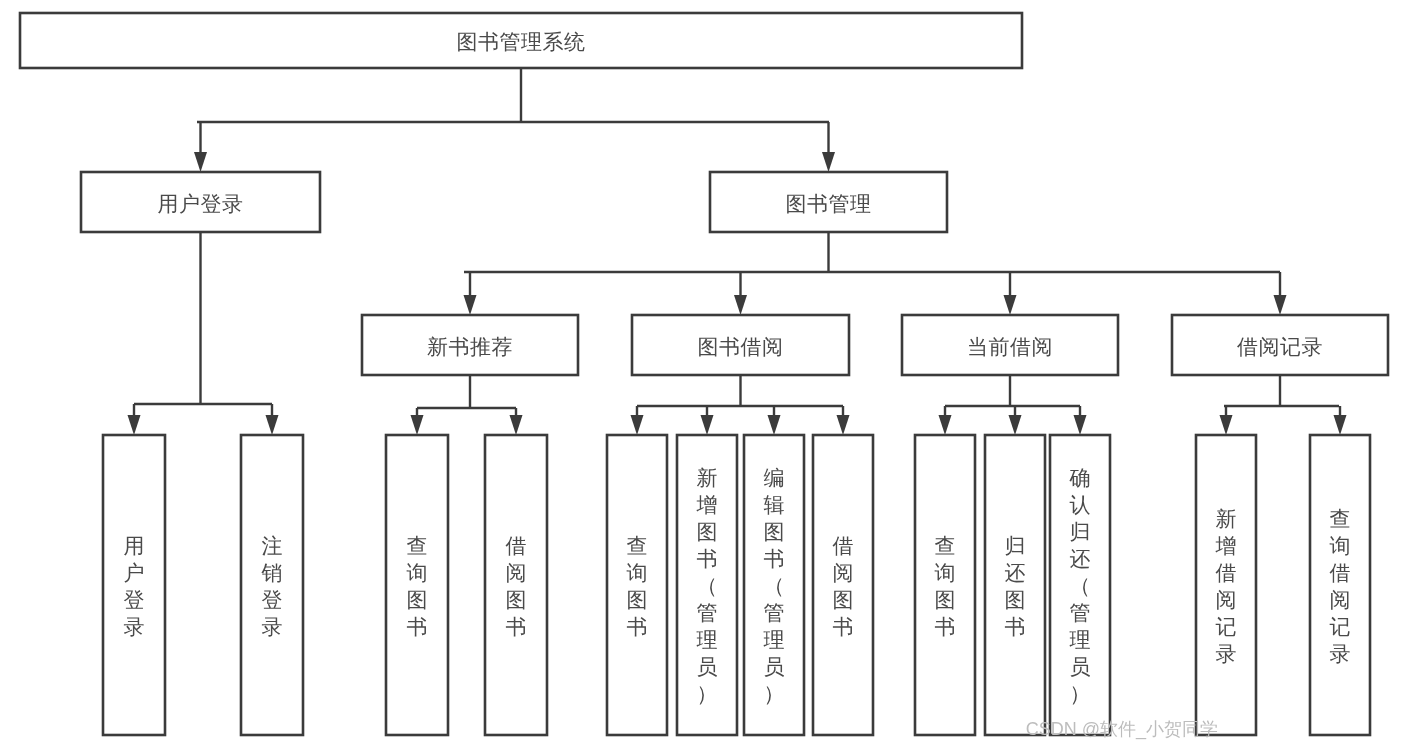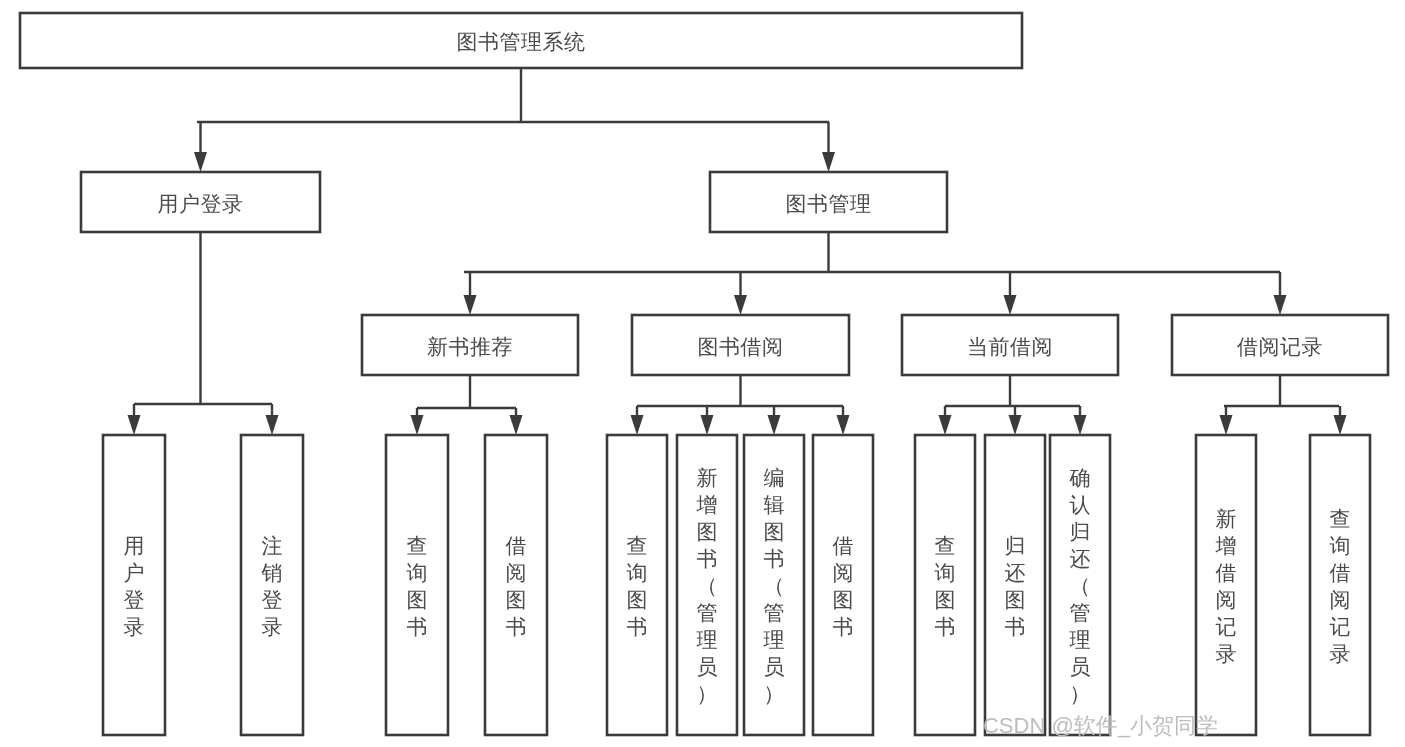--- a/index.html
+++ b/index.html
@@ -57,21 +57,21 @@
     font-family: "Liberation Sans", "DejaVu Sans", sans-serif;
     font-size: 21px;
     text-anchor: middle;
     dominant-baseline: central;
   }
   .watermark {
     position: absolute;
     right: 10px;
     bottom: 6px;
     font-family: "Liberation Sans", "DejaVu Sans", sans-serif;
-    font-size: 22px;
+    font-size: 18px;
     color: #bdbdbd;
     white-space: nowrap;
     user-select: none;
   }
 </style>
 </head>
 <body>
 
 <div id="diagram-root">
   <svg id="diagram-svg" viewBox="0 0 1405 747">

